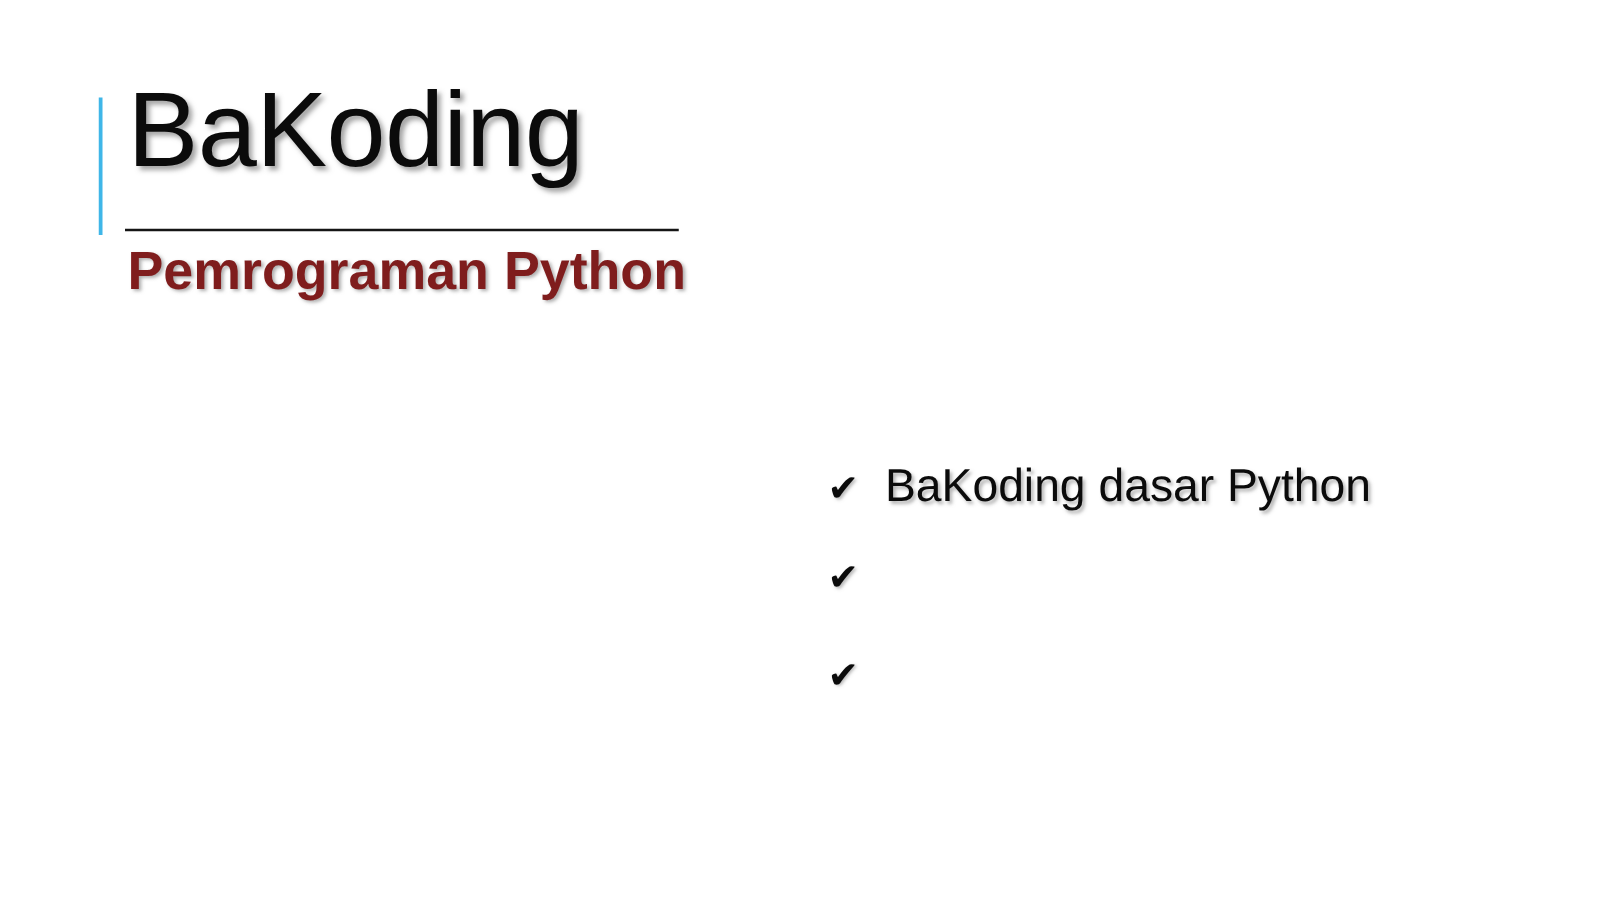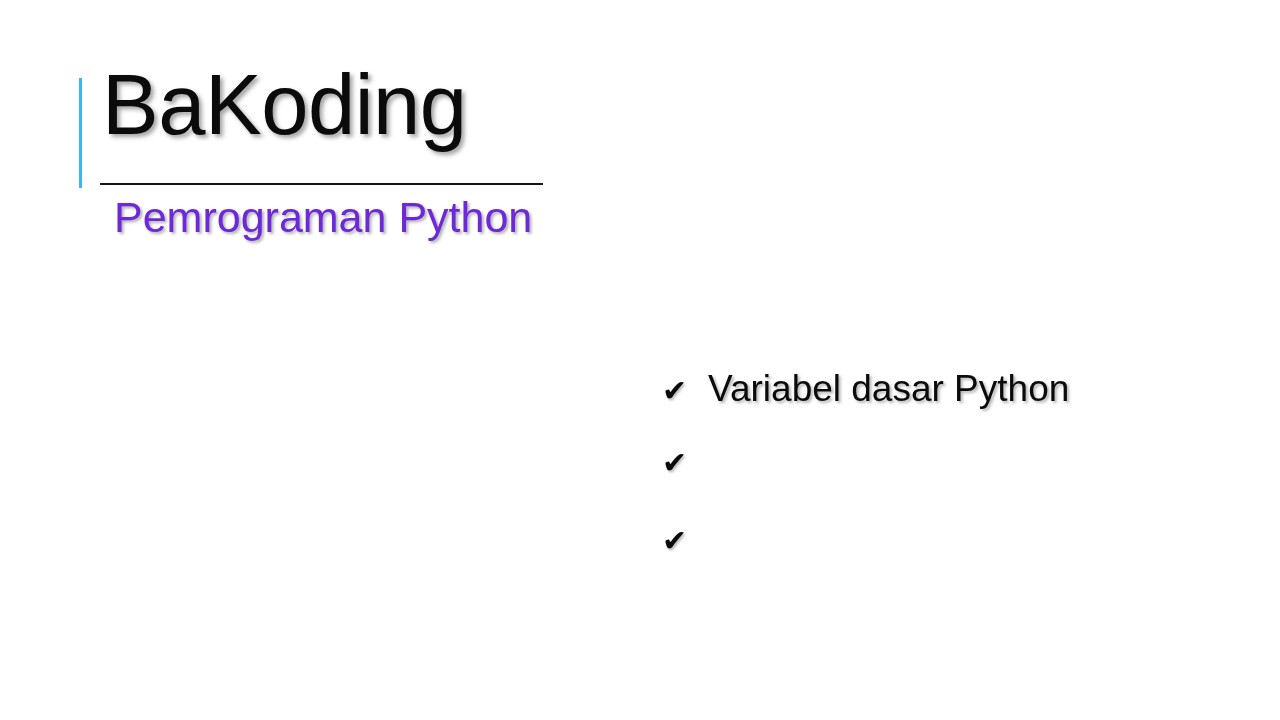--- a/index.html
+++ b/index.html
@@ -61,25 +61,24 @@
     height: 0;
     border-top: 2px solid #151515;
   }
 
   .subtitle-text {
     position: absolute;
     left: 30px;
     top: 131px;
     font-size: 43px;
     line-height: 1.15;
-    font-weight: 400;
-    color: #6d28d9;
+    font-weight: 700;
+    color: #7f1d1d;
     white-space: nowrap;
     text-shadow: 2px 2px 3px rgba(110, 110, 110, 0.55);
-    margin-left: 12px;
   }
 
   
   .bullet-list {
     position: absolute;
     left: 662px;
     top: 370px;
     width: 560px;
   }
 
@@ -116,21 +115,21 @@
     <div class="accent-bar"></div>
     <div class="title-text">BaKoding</div>
     <div class="title-rule"></div>
     <div class="subtitle-text">Pemrograman Python</div>
   </div>
 
   <div class="bullet-list">
 
     <div class="bullet-item">
       <span class="bullet-check">✔</span>
-      <span class="bullet-label">Variabel dasar Python</span>
+      <span class="bullet-label">BaKoding dasar Python</span>
     </div>
 
     <div class="bullet-item">
       <span class="bullet-check">✔</span>
     </div>
 
     <div class="bullet-item">
       <span class="bullet-check">✔</span>
     </div>
 

